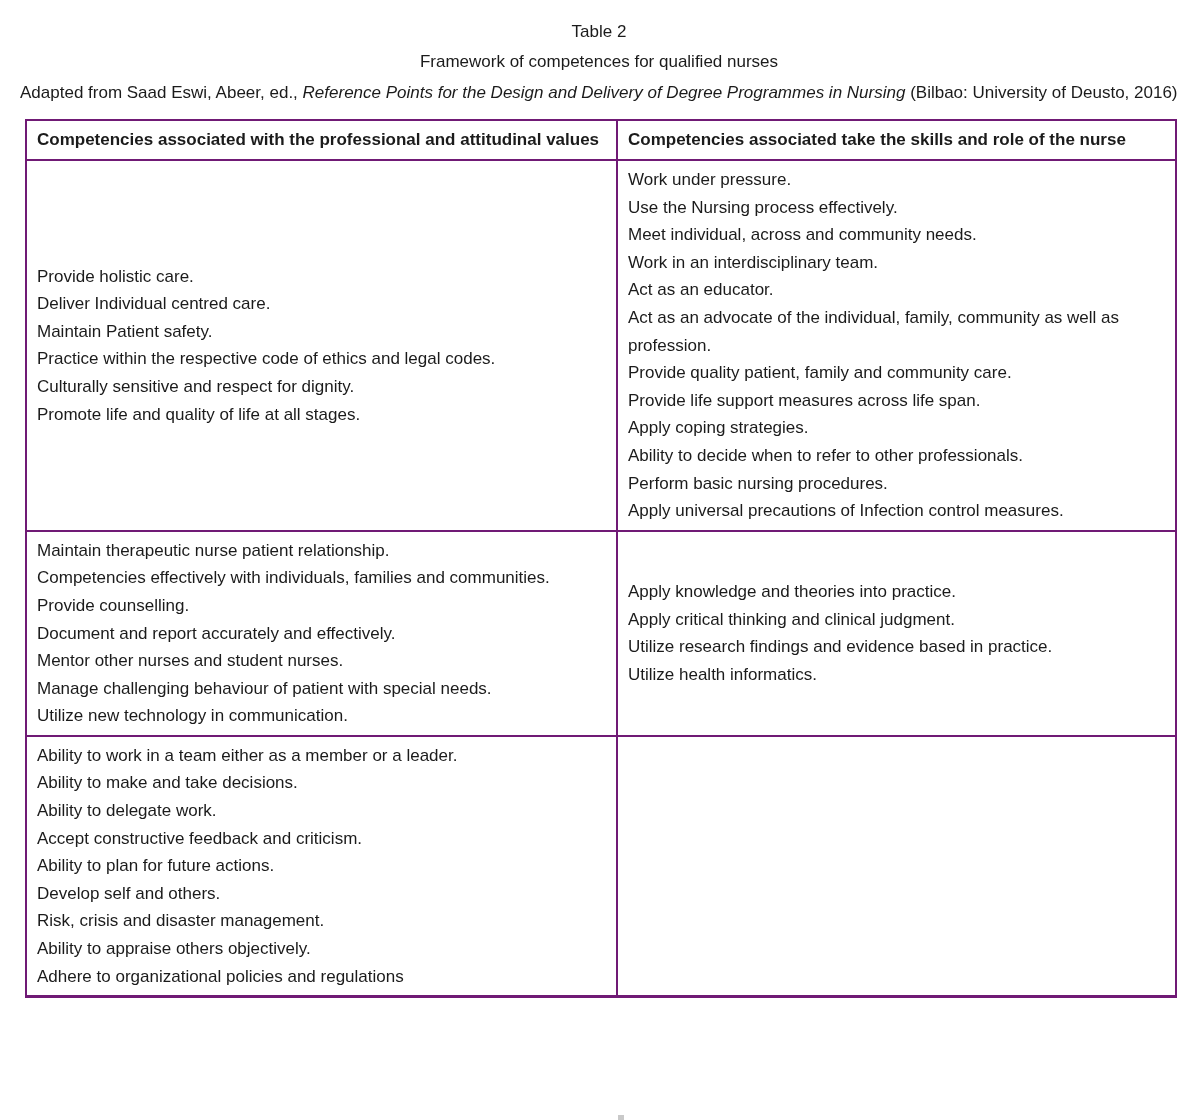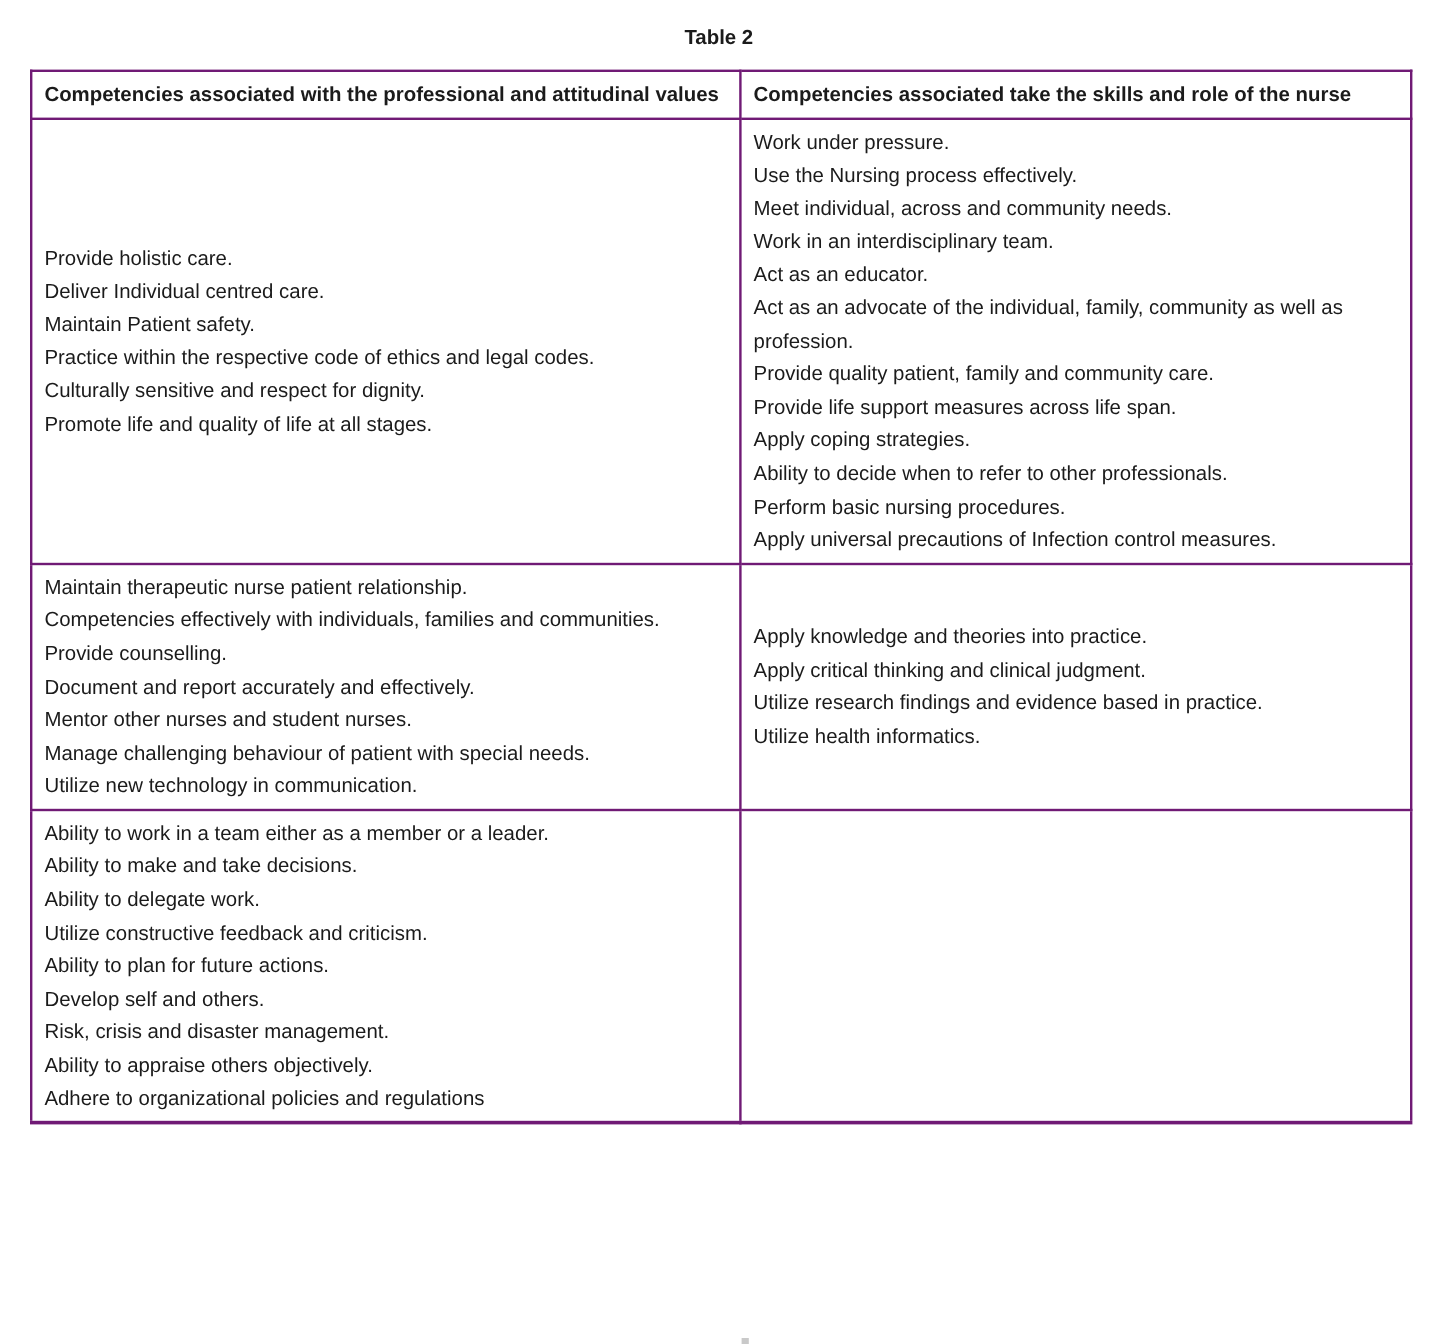--- a/index.html
+++ b/index.html
@@ -15,21 +15,21 @@
   }
   .doc {
     width: 1198px;
     height: 1120px;
     position: relative;
   }
   .doc-title {
     padding-top: 23px;
     text-align: center;
     font-size: 17px;
-    font-weight: bold;
+    font-weight: normal;
     line-height: 17px;
   }
   .doc-subtitle {
     margin-top: 13px;
     text-align: center;
     font-size: 17px;
     line-height: 17px;
   }
   .doc-citation {
     margin: 14px 20px 0 20px;
@@ -82,21 +82,23 @@
     background: #c9c9c9;
   }
 </style>
 </head>
 <body>
 
 <div class="doc">
 
   <div class="doc-title">Table 2</div>
 
+  <div class="doc-subtitle">Framework of competences for qualified nurses</div>
 
+  <div class="doc-citation"><span>Adapted from Saad Eswi, Abeer, ed., </span><span class="italic">Reference Points for the Design and Delivery of Degree Programmes in Nursing</span><span> (Bilbao: University of Deusto, 2016)</span></div>
 
   <table class="comp-table">
     <colgroup>
       <col class="left-col">
       <col class="right-col">
     </colgroup>
 
     <tbody>
         <tr>
       <th>Competencies associated with the professional and attitudinal values</th>
@@ -146,21 +148,21 @@
         <div class="line">Utilize health informatics.</div>
       </td>
     </tr>
 
 
     <tr>
       <td>
         <div class="line">Ability to work in a team either as a member or a leader.</div>
         <div class="line">Ability to make and take decisions.</div>
         <div class="line">Ability to delegate work.</div>
-        <div class="line">Utilize constructive feedback and criticism.</div>
+        <div class="line">Accept constructive feedback and criticism.</div>
         <div class="line">Ability to plan for future actions.</div>
         <div class="line">Develop self and others.</div>
         <div class="line">Risk, crisis and disaster management.</div>
         <div class="line">Ability to appraise others objectively.</div>
         <div class="line">Adhere to organizational policies and regulations</div>
       </td>
       <td></td>
     </tr>
   </tbody>
     </table>

